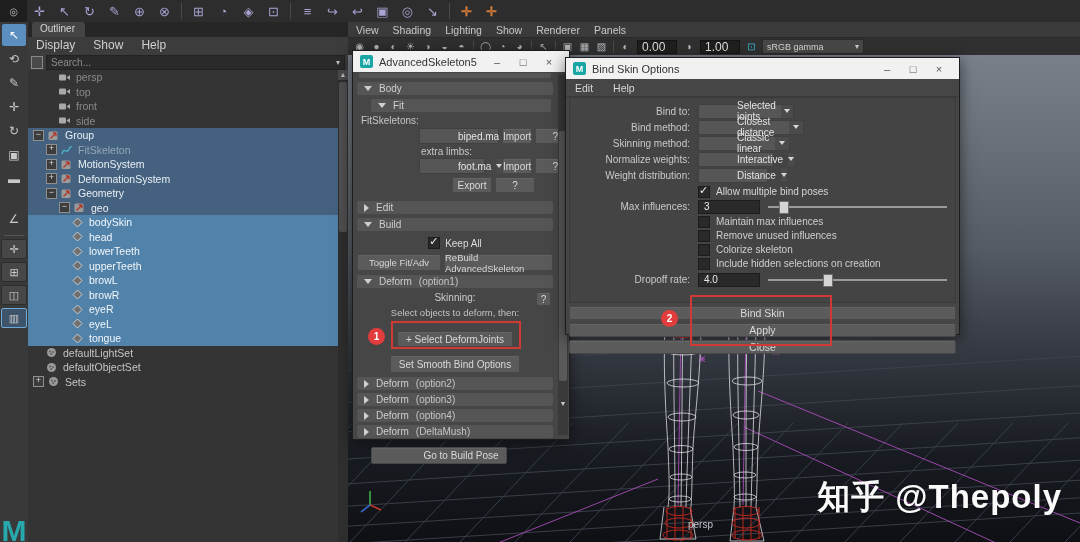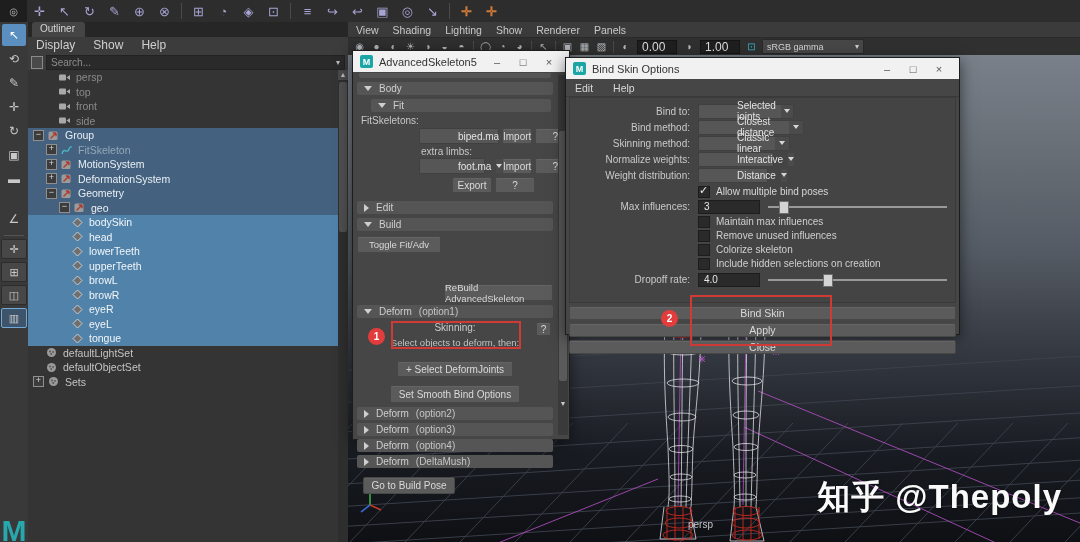--- a/index.html
+++ b/index.html
@@ -115,31 +115,31 @@
   .row-foot{padding-left:62px;margin-top:1px;}
   .row-export{justify-content:flex-end;padding-right:18px;margin-top:3px;}
   .as-row .mdrop{width:78px;}
   .row-foot .mdrop{width:64px;margin-right:14px;}
   .as-row .mbtn{width:38px;height:14px;}
   .as-keepall{display:flex;align-items:center;gap:5px;justify-content:center;margin-top:6px;
               font-size:10px;color:#ddd;}
   .as-btnrow{display:flex;gap:3px;margin-top:5px;}
   .as-btnrow .mbtn{height:15px;font-size:9.5px;}
   .as-btnrow .mbtn:first-child{width:82px;flex:none;}
-  .as-btnrow .mbtn:last-child{flex:1;margin-top:48px;}
+  .as-btnrow .mbtn:last-child{flex:1;}
   .as-skinning{position:relative;margin-top:4px;height:12px;font-size:10px;color:#cbcbcb;
                display:flex;justify-content:center;}
   .as-skinning .qbtn{position:absolute;right:2px;top:0;height:12px;}
   .as-note{font-size:9.5px;color:#c3c3c3;text-align:center;margin-top:3px;}
   .as-center{display:flex;justify-content:center;margin-top:13px;}
   .as-center .mbtn{height:14px;padding:0 8px;}
   .mt8{margin-top:8px;}
   .setsmooth{height:16px !important;font-size:10px;}
   .as-gobp{margin-top:9px;}
-  .as-gobp .mbtn{width:90px;height:15px;margin-left:6px;}
+  .as-gobp .mbtn{width:90px;height:15px;margin-left:14px;padding-left:44px;}
   .as5-scroll{position:absolute;right:1px;top:24px;bottom:4px;width:10px;background:#3a3a3a;}
   .as5-scroll .thumb{position:absolute;left:1px;right:1px;top:56px;height:250px;background:#5a5a5a;border-radius:2px;}
   .as5-scroll .sc-dn{position:absolute;left:0;right:0;bottom:26px;height:10px;color:#c9c9c9;
                      font-size:7px;text-align:center;line-height:10px;}
   
   .bsd{left:565px;top:57px;width:393px;height:276px;background:#464646;}
   .bsd-menus{height:17px;background:#464646;border-bottom:1px solid #3a3a3a;display:flex;
              align-items:center;gap:20px;padding-left:9px;font-size:10.5px;color:#d8d8d8;}
   .bsd-content{position:absolute;left:3px;right:3px;top:39px;bottom:31px;background:#444;
                border:1px solid #3a3a3a;}
@@ -618,20 +618,24 @@
         <div class="mbtn qbtn">?</div>
       </div>
       <div class="as-header mt8">
           <span class="tri-r"></span>
           <span>Edit</span>
         </div>
       <div class="as-header">
           <span class="tri-d"></span>
           <span>Build</span>
         </div>
+      <div class="as-keepall">
+        <span class="cb checked"></span>
+        <span>Keep All</span>
+      </div>
       <div class="as-btnrow">
         <div class="mbtn">Toggle Fit/Adv</div>
         <div class="mbtn">ReBuild AdvancedSkeleton</div>
       </div>
       <div class="as-header">
           <span class="tri-d"></span>
           <span>Deform</span>
           <span class="opt">(option1)</span>
         </div>
       <div class="as-skinning">

